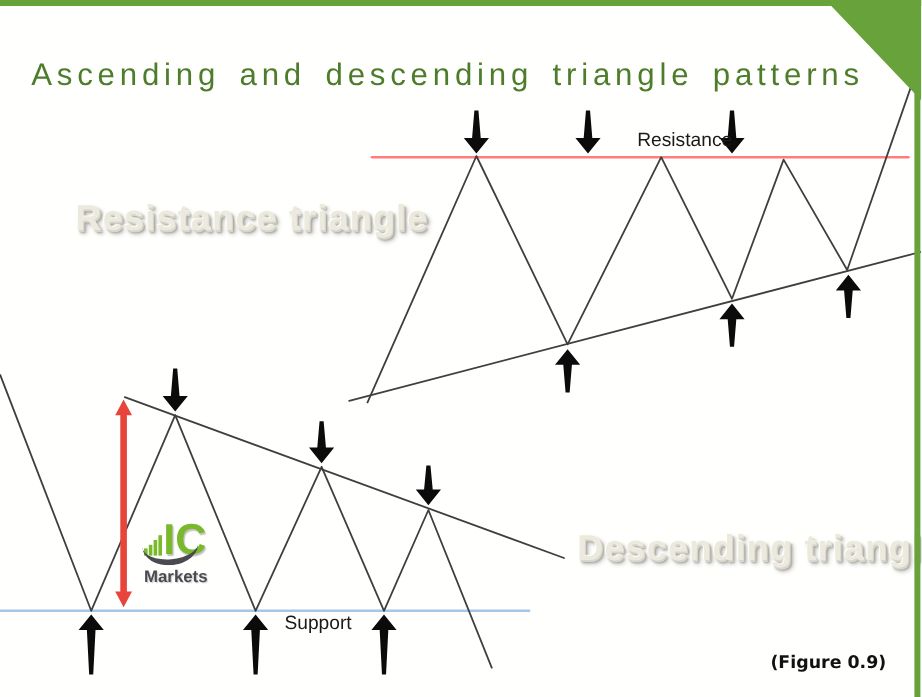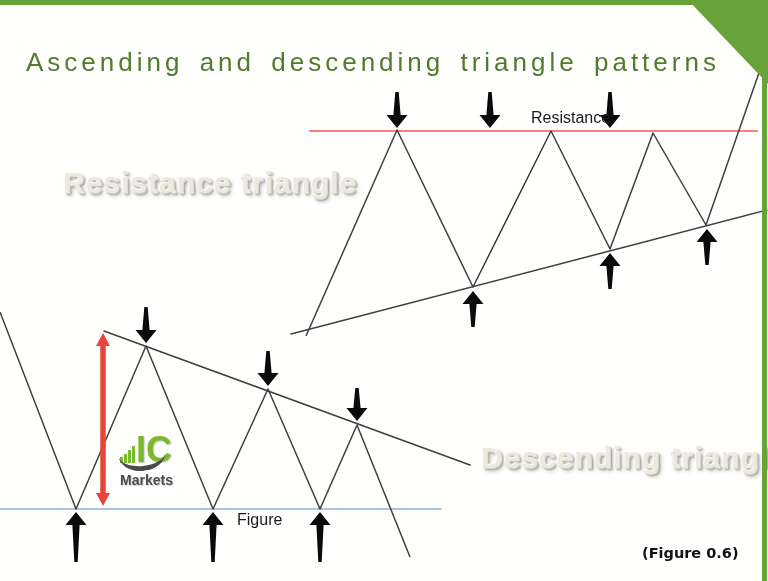--- a/index.html
+++ b/index.html
@@ -48,22 +48,22 @@
   <div class="top-bar"></div>
   <div class="right-bar"></div>
   <div class="corner-triangle"></div>
 
   <h1 class="page-title">Ascending and descending triangle patterns</h1>
 
   <div class="wordart wordart-asc">Resistance triangle</div>
   <div class="wordart wordart-desc">Descending triangle</div>
 
   <div class="annot annot-resistance">Resistance</div>
-  <div class="annot annot-support">Figure</div>
-  <div class="figure-caption">(Figure 0.6)</div>
+  <div class="annot annot-support">Support</div>
+  <div class="figure-caption">(Figure 0.9)</div>
 
   <svg id="diagram-svg" viewBox="0 0 768 581">
       <line x1="0" y1="509" x2="441" y2="509" stroke="#a5c6e6" stroke-width="2" stroke-linecap="round"></line>
       <line x1="310" y1="131" x2="757" y2="131" stroke="#ff7d7d" stroke-width="2.2" stroke-linecap="round"></line>
       <line x1="291" y1="334" x2="767" y2="210" stroke="#3f3f3f" stroke-width="1.5" stroke-linecap="round"></line>
       <polyline points="306,336 397,130 473,287 551,131 610,249 653,133 706,225 761,67" fill="none" stroke="#3f3f3f" stroke-width="1.5" stroke-linejoin="round"></polyline>
       <line x1="104" y1="331" x2="470" y2="465" stroke="#3f3f3f" stroke-width="1.5" stroke-linecap="round"></line>
       <polyline points="0,312 76,509 146,346 213,509 268,389 320,509 357,425 410,557" fill="none" stroke="#3f3f3f" stroke-width="1.5" stroke-linejoin="round"></polyline>
       <line x1="103" y1="344" x2="103" y2="495" stroke="#e8443c" stroke-width="5.5"></line>
       <polygon points="103,333 96,346 110,346" fill="#e8443c"></polygon>

